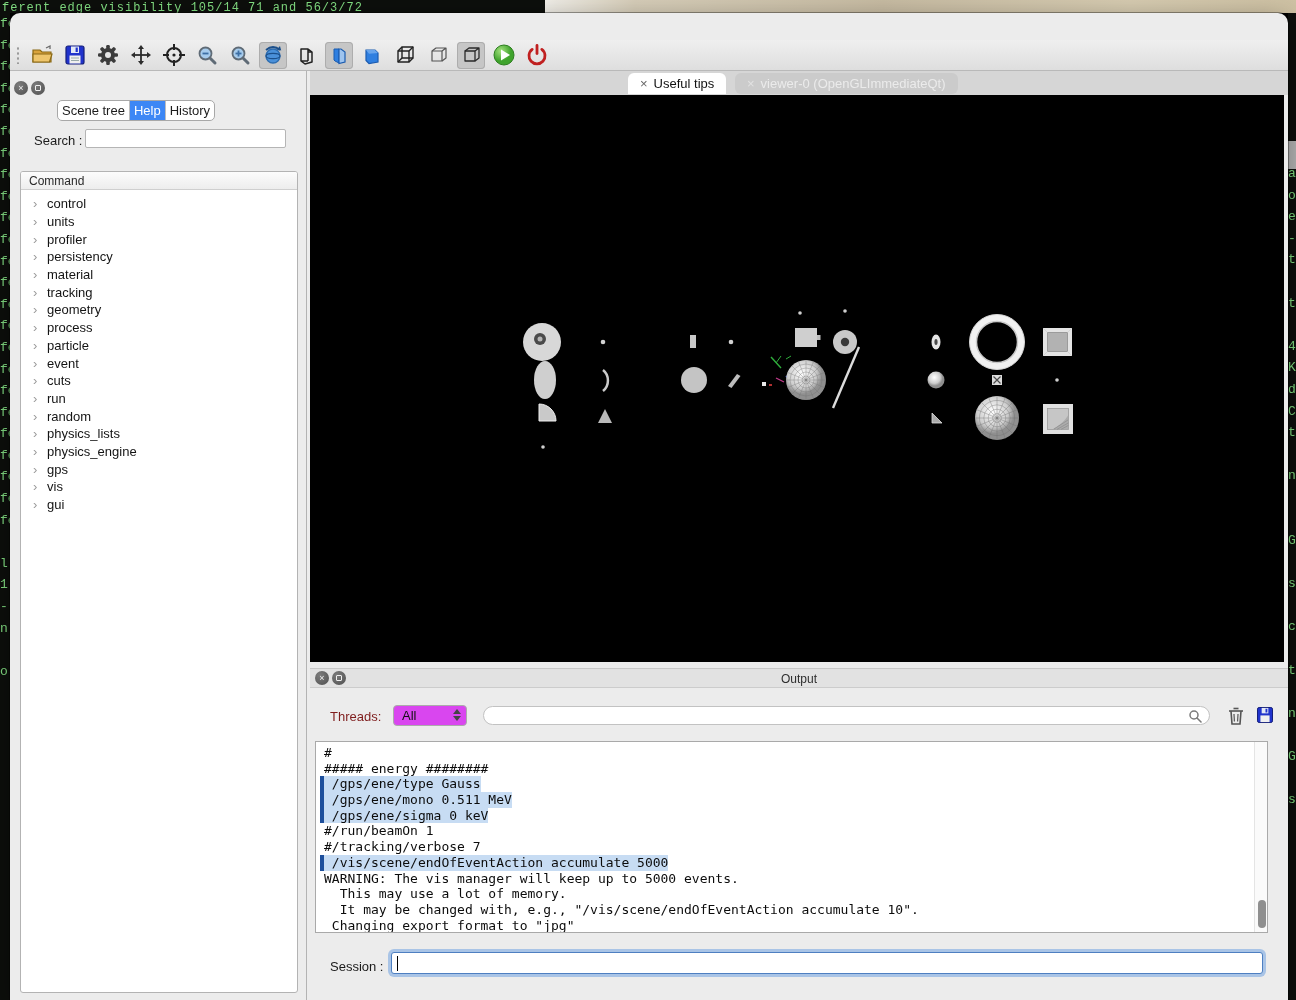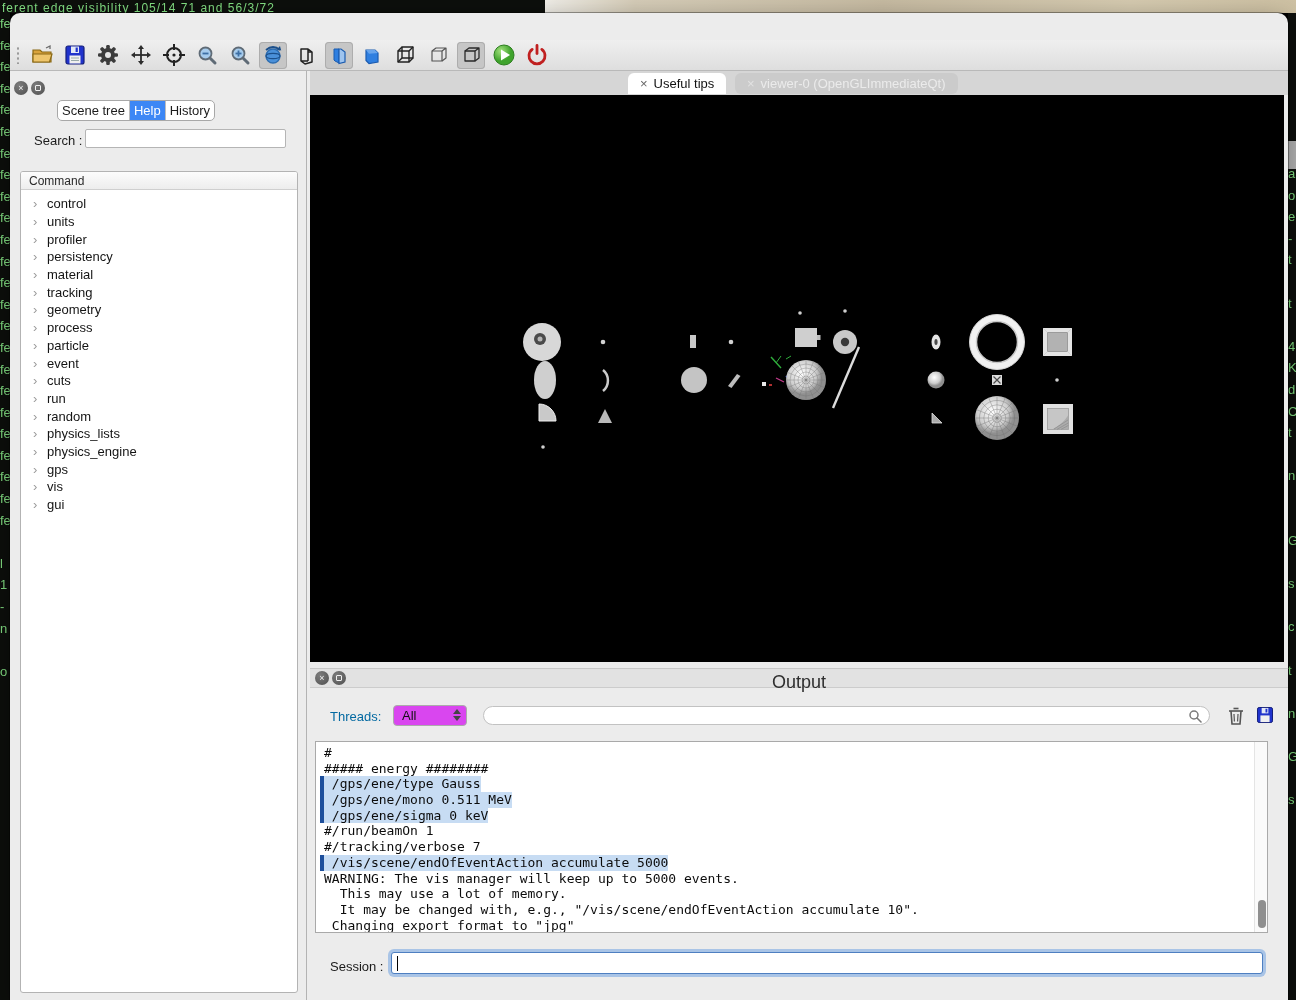--- a/index.html
+++ b/index.html
@@ -2,21 +2,21 @@
 <html><head>
 <meta charset="utf-8">
 <style>
   * { margin:0; padding:0; box-sizing:border-box; }
   html,body { width:1296px; height:1000px; overflow:hidden; }
   body { font-family:"Liberation Sans", sans-serif; }
 
   #desktop { position:relative; width:1296px; height:1000px; background:#000; overflow:hidden; }
 
   
-  .term { position:absolute; background:#0d0f0c; color:#84e184; font-family:Liberation Sans, sans-serif; overflow:hidden; }
+  .term { position:absolute; background:#0d0f0c; color:#84e184; font-family:Liberation Mono, monospace; overflow:hidden; }
   #term-top { left:0; top:0; width:558px; height:13px; font-size:12px; }
   #term-top .tline { white-space:pre; letter-spacing:1px; position:absolute; top:1px; left:2px; }
   #term-left { left:0; top:13px; width:10px; height:987px; font-size:13px; }
   #term-left .lsline, #term-right .lsline { height:21.6px; line-height:21.6px; white-space:pre; }
   #term-right { left:1288px; top:13px; width:8px; height:987px; font-size:13px; }
   #term-right .rblock { position:absolute; top:128px; left:0; width:8px; height:28px; background:#b9b9b9; }
   #term-right .rchars { position:absolute; top:150px; left:0; }
   #desktop-band { position:absolute; left:545px; top:0; width:751px; height:13px;
     background:linear-gradient(90deg,#f4f2ec 0,#efece4 1.5%,#d8cfba 12%,#c9bda4 45%,#d8cdb2 78%,#cfc2a4 100%); }
 
@@ -74,26 +74,26 @@
   #vtab-active .tabx { color:#666; }
   #vtab-inactive { left:425px; background:#cbcbcb; color:#ebebeb; border-radius:6px; }
   #vtab-inactive .tabx { color:#e2e2e2; }
   .tabx { font-size:13px; }
 
   #gl-canvas { position:absolute; left:300px; top:82px; width:974px; height:567px; background:#000; }
 
   
   #out-header { position:absolute; left:300px; top:655px; width:978px; height:20px; background:#e2e2e2;
     border-top:1px solid #c8c8c8; border-bottom:1px solid #cccccc; }
-  #out-title { position:absolute; left:0; right:0; top:3px; text-align:center; font-size:18px; color:#2e2e2e; }
+  #out-title { position:absolute; left:0; right:0; top:3px; text-align:center; font-size:12px; color:#2e2e2e; }
   #out-close { left:305px; top:658px; position:absolute; }
   #out-float { left:322px; top:658px; position:absolute; }
   #out-close.dockbtn, #out-float.dockbtn { position:absolute; }
 
-  #threads-label { position:absolute; left:320px; top:696px; font-size:13px; color:#0369a1; }
+  #threads-label { position:absolute; left:320px; top:696px; font-size:13px; color:#7f1d1d; }
   #threads-select { position:absolute; left:383px; top:692px; width:74px; height:21px; background:#d946ef;
     border:1px solid #ababab; border-radius:4px; font-size:13px; color:#111;
     display:flex; align-items:center; padding-left:8px; }
   #threads-stepper { position:absolute; right:5px; top:3px; display:flex; flex-direction:column; gap:2px; }
   .arr-up { width:0; height:0; border-left:4px solid transparent; border-right:4px solid transparent; border-bottom:5px solid #444; }
   .arr-dn { width:0; height:0; border-left:4px solid transparent; border-right:4px solid transparent; border-top:5px solid #444; }
 
   #out-search { position:absolute; left:473px; top:693px; width:727px; height:19px; background:#fff;
     border:1px solid #c2c2c2; border-radius:10px; }
   #out-search svg { position:absolute; right:6px; top:2px; }

